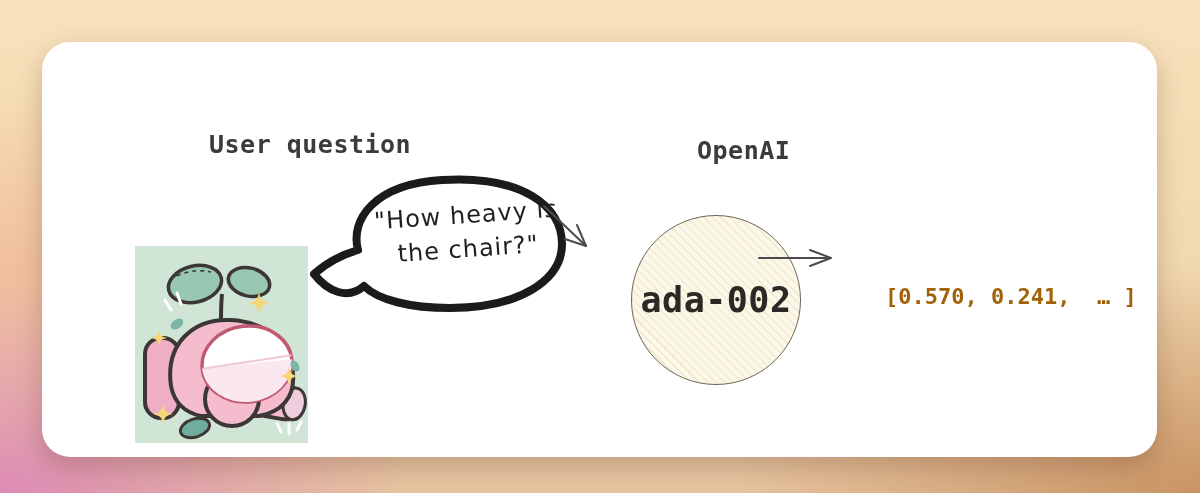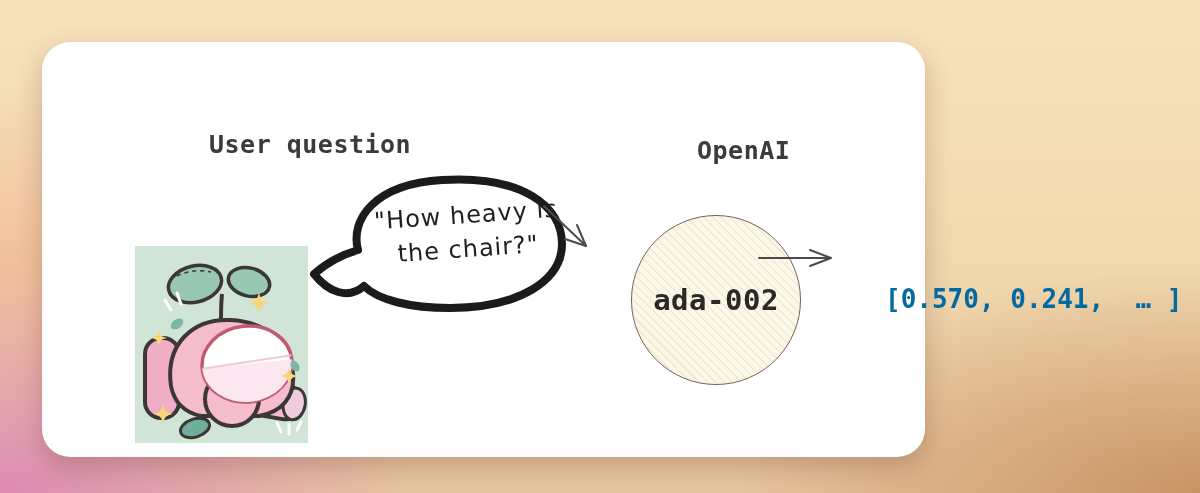--- a/index.html
+++ b/index.html
@@ -9,21 +9,21 @@
   }
   .stage{
     position:relative;width:1200px;height:493px;
     background:
       radial-gradient(55% 70% at 0% 100%, rgba(219,124,186,0.80), rgba(219,124,186,0) 62%),
       radial-gradient(60% 70% at 100% 100%, rgba(183,118,62,0.62), rgba(183,118,62,0) 65%),
       radial-gradient(45% 55% at 0% 55%, rgba(242,152,130,0.40), rgba(242,152,130,0) 70%),
       linear-gradient(180deg, #f7e2bb 0%, #f2dab0 48%, #e7c5a0 100%);
   }
   .card{
-    position:absolute;left:42px;top:42px;width:883px;height:415px;
+    position:absolute;left:42px;top:42px;width:1115px;height:415px;
     background:#ffffff;border-radius:28px;
     box-shadow:0 10px 26px rgba(105,58,48,0.30);
   }
   .label{
     position:absolute;color:#3b3b3b;font-size:25px;font-weight:bold;
     letter-spacing:0.5px;white-space:nowrap;
   }
   .user-label{left:167px;top:88px;}
   .provider-label{left:624px;top:94px;margin-left:31px;}
   .character{position:absolute;left:93px;top:204px;width:173px;height:197px;}
@@ -37,24 +37,24 @@
   }
   .arrows{position:absolute;left:0;top:0;width:1200px;height:493px;pointer-events:none;}
   .model-circle{
     position:absolute;left:589px;top:173px;width:168px;height:168px;border-radius:50%;
     background:
       repeating-linear-gradient(45deg, rgba(220,202,138,0.28) 0 1.5px, rgba(0,0,0,0) 1.5px 6px),
       #fbf7e9;
     border:1.6px solid #6e665a;
     display:flex;align-items:center;justify-content:center;
   }
-  .model-name{font-size:29px;font-weight:bold;color:#2b2926;letter-spacing:0.5px;}
+  .model-name{font-size:35px;font-weight:bold;color:#2b2926;letter-spacing:0.5px;}
   .vector-output{
     position:absolute;left:843px;top:242px;
-    font-size:26px;font-weight:bold;color:#0369a1;white-space:pre;letter-spacing:0px;
+    font-size:22px;font-weight:bold;color:#a16207;white-space:pre;letter-spacing:0px;
   }
 </style>
 </head>
 <body>
 
 <div class="stage">
   <div class="card">
 
     <div class="label user-label">User question</div>
 

